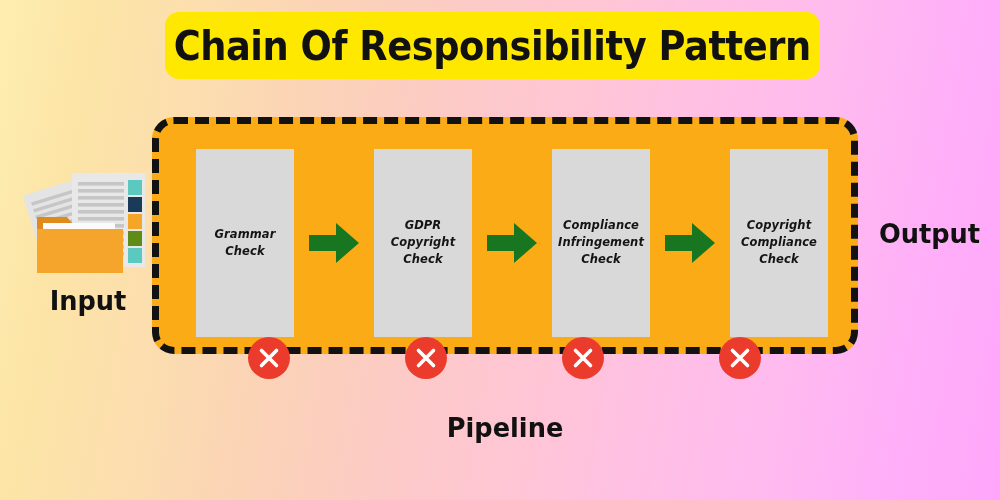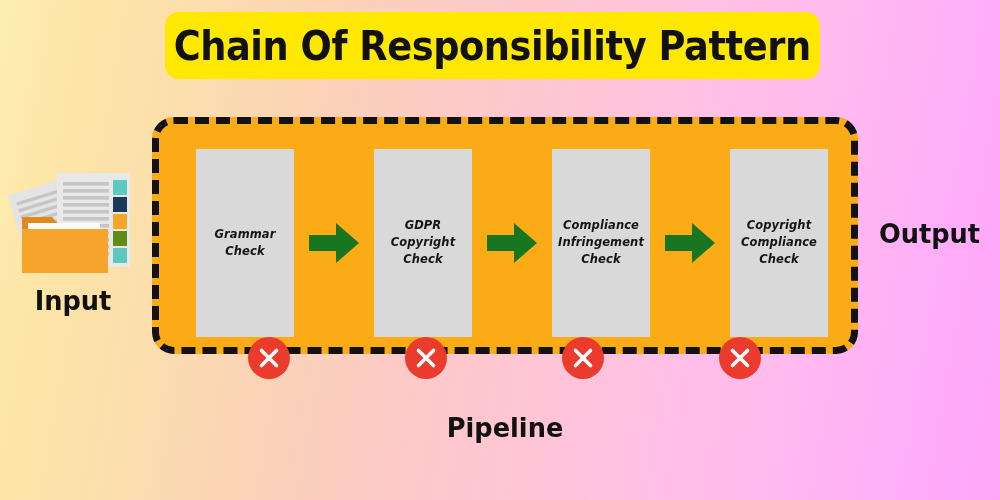--- a/index.html
+++ b/index.html
@@ -123,21 +123,21 @@
     background: #ea3b2c;
     display: flex;
     align-items: center;
     justify-content: center;
   }
   .x-marker svg { display: block; }
 
   
   #input-group {
     position: absolute;
-    left: 8px;
+    left: 23px;
     top: 165px;
     width: 135px;
     height: 165px;
     text-decoration: underline;
   }
   #input-icon {
     position: absolute;
     left: 0;
     top: 0;
     width: 130px;

